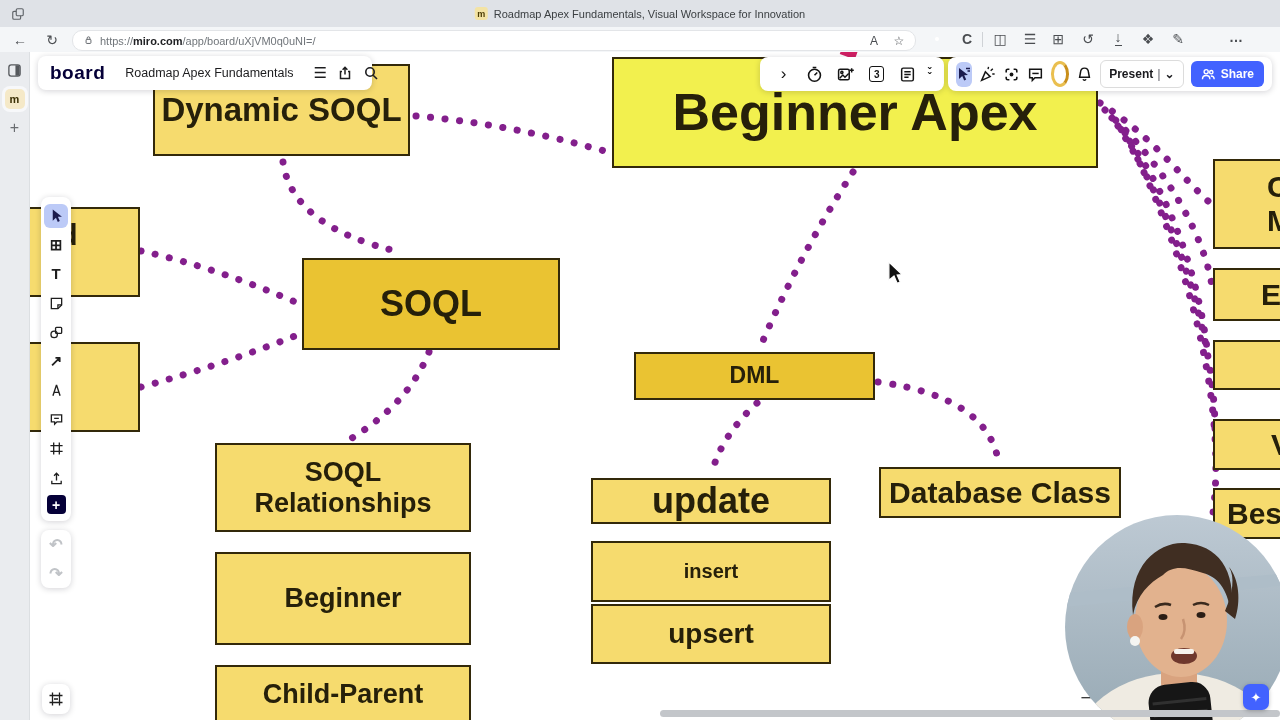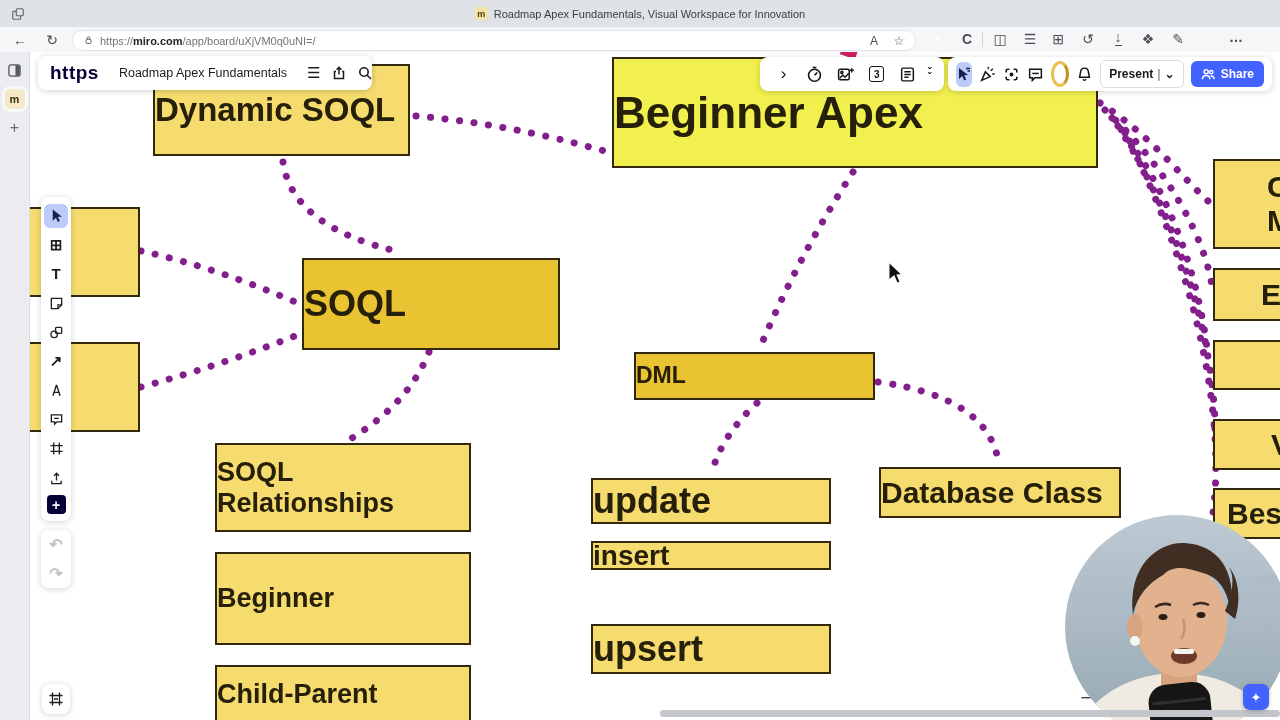--- a/index.html
+++ b/index.html
@@ -12,21 +12,21 @@
   .brico{width:24px;height:20px;display:flex;align-items:center;justify-content:center;color:#4a4d51;font-size:14px}
   #urlpill{position:absolute;left:72px;top:3px;width:842px;height:19px;background:#fff;border:1px solid #e3e5e8;border-radius:10px;display:flex;align-items:center;font-size:11px}
   #urlpill .scheme,#urlpill .path{color:#70757a}
   #urlpill .domain{color:#202124;font-weight:bold}
   .pillright{position:absolute;top:0;height:19px;display:flex;align-items:center;justify-content:center;width:22px;color:#4a4d51;font-size:12px}
   #edge-sidebar{left:0;top:52px;width:30px;height:668px;background:#eaecef;border-right:1px solid #dcdfe2;display:flex;flex-direction:column;align-items:center;padding-top:8px;gap:9px;box-sizing:border-box}
   .sbico{width:20px;height:20px;display:flex;align-items:center;justify-content:center;color:#55585c}
   .miro-tile{width:20px;height:20px;border-radius:5px;background:#f5e9c8;color:#3c3105;font-weight:bold;font-size:11px;display:flex;align-items:center;justify-content:center;box-shadow:0 0 0 3px #f7f8fa}
   
   #canvas{left:30px;top:52px;width:1250px;height:668px;background:#fff;overflow:hidden}
-  .node{position:absolute;display:flex;flex-direction:column;align-items:flex-start;justify-content:center;background:#F6DB6E;border:2.5px solid #33290A;color:#26200a;font-weight:bold;text-align:center;line-height:1.12;box-sizing:border-box;z-index:4}
+  .node{position:absolute;display:flex;flex-direction:column;align-items:center;justify-content:center;background:#F6DB6E;border:2.5px solid #33290A;color:#26200a;font-weight:bold;text-align:center;line-height:1.12;box-sizing:border-box;z-index:4}
   .node.hub{background:#EAC332}
   .node.root{background:#F2F04E}
   .node.fragL{align-items:flex-start;text-align:left}
   #connectors{position:absolute;left:0;top:0;width:1250px;height:668px;z-index:2;pointer-events:none}
   .conn{fill:none;stroke:#831F8C;stroke-width:7;stroke-linecap:round;stroke-dasharray:0.1 14.5}
   
   .panel{background:#fff;border-radius:8px;box-shadow:0 1px 6px rgba(9,2,29,.18);z-index:60}
   #miro-header{left:38px;top:56px;width:334px;height:34px;display:flex;align-items:center;gap:10px;padding:0 12px;box-sizing:border-box}
   #miro-logo{font-size:19px;font-weight:bold;color:#050038;letter-spacing:.5px}
   .vdiv{width:1px;height:18px;background:#e4e4e7}
@@ -135,21 +135,21 @@
     <path class="conn" d="M1070,51 C1120,83 1145,118 1178,149"></path>
     <path class="conn" d="M1075,58 C1140,118 1175,188 1182,234"></path>
     <path class="conn" d="M1082,66 C1150,148 1172,248 1178,305"></path>
     <path class="conn" d="M1088,74 C1160,188 1185,308 1185,378"></path>
     <path class="conn" d="M1095,81 C1170,228 1195,368 1183,461"></path>
   </svg>
 
   <div class="node" style="left:123px;top:12px;width:257px;height:92px;font-size:33px">
       <div>Dynamic SOQL</div>
     </div>
-  <div class="node root" style="left:582px;top:5px;width:486px;height:111px;font-size:44px">
+  <div class="node root" style="left:582px;top:5px;width:486px;height:111px;font-size:52px">
       <div>Beginner Apex</div>
     </div>
   <div class="node hub" style="left:272px;top:206px;width:258px;height:92px;font-size:36px">
       <div>SOQL</div>
     </div>
   <div class="node hub" style="left:604px;top:300px;width:241px;height:48px;font-size:23px">
       <div>DML</div>
     </div>
   <div class="node" style="left:185px;top:391px;width:256px;height:89px;font-size:27px">
       <div>SOQL</div>
@@ -157,24 +157,24 @@
     </div>
   <div class="node" style="left:185px;top:500px;width:256px;height:93px;font-size:27px">
       <div>Beginner</div>
     </div>
   <div class="node" style="left:185px;top:613px;width:256px;height:72px;font-size:27px;justify-content:flex-start;padding-top:12px">
       <div>Child-Parent</div>
     </div>
   <div class="node" style="left:561px;top:426px;width:240px;height:46px;font-size:36px">
       <div>update</div>
     </div>
-  <div class="node" style="left:561px;top:489px;width:240px;height:29px;font-size:28px">
+  <div class="node" style="left:561px;top:489px;width:240px;height:61px;font-size:20px">
       <div>insert</div>
     </div>
-  <div class="node" style="left:561px;top:572px;width:240px;height:50px;font-size:36px">
+  <div class="node" style="left:561px;top:552px;width:240px;height:60px;font-size:28px">
       <div>upsert</div>
     </div>
   <div class="node" style="left:849px;top:415px;width:242px;height:51px;font-size:30px">
       <div>Database Class</div>
     </div>
   <div class="node" style="left:-50px;top:155px;width:160px;height:90px;font-size:30px">
       <div>ed</div>
       <div>s</div>
     </div>
   <div class="node" style="left:-50px;top:290px;width:160px;height:90px;font-size:30px">
@@ -238,21 +238,21 @@
     </svg>
   </div>
 
   <div class="abs" id="hscroll"></div>
   <div class="abs" id="ai-btn">
       <span>✦</span>
     </div>
 </div>
 
 <div class="abs panel" id="miro-header">
-  <span id="miro-logo">https</span>
+  <span id="miro-logo">board</span>
   <span class="vdiv"></span>
   <span id="board-title">Roadmap Apex Fundamentals</span>
   <span class="vdiv"></span>
   <span class="hico">☰</span>
   <span class="hico">
     <svg width="16" height="16" viewBox="0 0 16 16" fill="none" stroke="#1c1c1e" stroke-width="1.5">
         <path d="M5 6.5 H3.5 v7 h9 v-7 H11"></path>
         <path d="M8 2.5 v7 M5.6 4.8 L8 2.4 l2.4 2.4"></path>
       </svg>
   </span>

